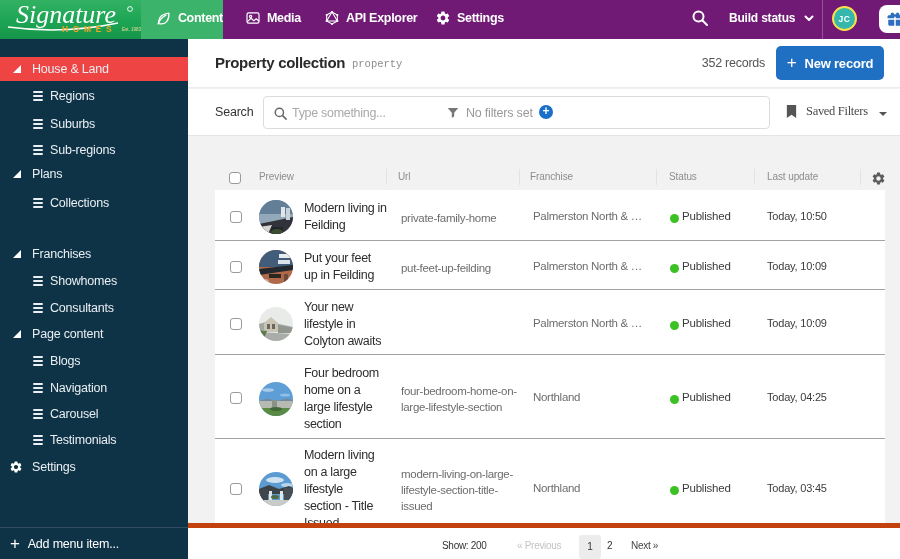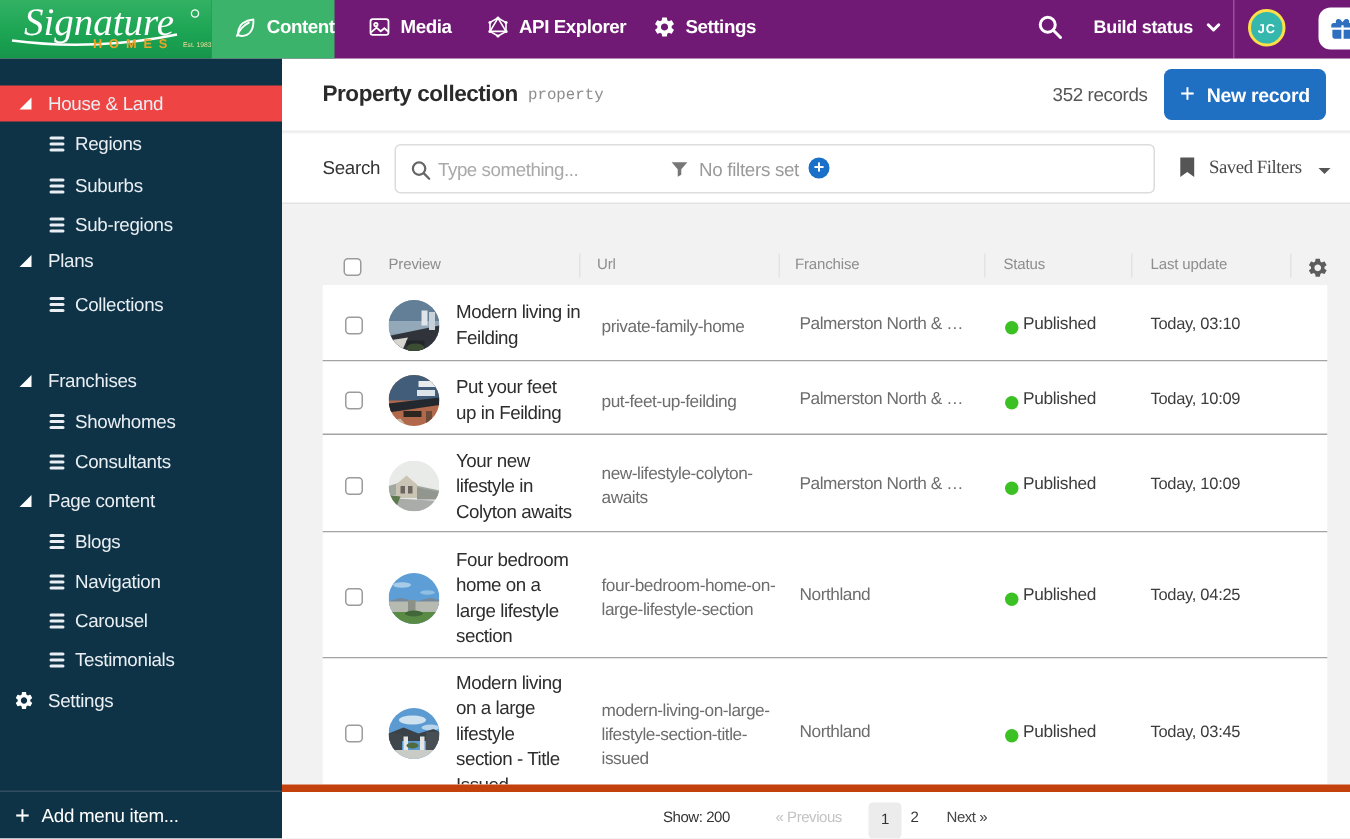--- a/index.html
+++ b/index.html
@@ -245,21 +245,21 @@
           <polygon points="0,27 13,25 9,34 0,34" fill="#d6d5cf"></polygon>
           <rect x="12" y="27" width="12" height="7" fill="#22262b"></rect>
           <ellipse cx="18" cy="32" rx="6" ry="3" fill="#3c4d33"></ellipse>
         </svg>
     </div>
     <div class="title" style="top:10px">Modern living in<br>Feilding</div>
     <div class="url" style="top:20px">private-family-home</div>
     <div class="fr" style="top:20px">Palmerston North &amp; …</div>
     <div class="dot" style="top:24px"></div>
     <div class="pub" style="top:20px">Published</div>
-    <div class="dt" style="top:20px">Today, 03:10</div>
+    <div class="dt" style="top:20px">Today, 10:50</div>
   </div>
   <div class="row" id="r2" style="top:78px;height:49px">
     <div class="cb" style="left:15px;top:20px"></div>
     <div class="av" style="top:9px">
       <svg width="34" height="34">
           <rect width="34" height="34" fill="#b2684a"></rect>
           <rect width="34" height="17" fill="#415d79"></rect>
           <rect x="20" y="4" width="11" height="4" fill="#e8ecef"></rect>
           <rect x="19" y="10" width="12" height="4" fill="#dde4e9"></rect>
           <polygon points="0,19 34,15 34,20 0,25" fill="#23282e"></polygon>
@@ -283,21 +283,20 @@
           <polygon points="0,17 10,14 20,17 34,20 34,25 0,23" fill="#a0a8a0"></polygon>
           <polygon points="5,16 12,10 19,16 19,25 5,25" fill="#cac4b4"></polygon>
           <rect x="8" y="17" width="3" height="5" fill="#6a655e"></rect>
           <rect x="13" y="17" width="3" height="5" fill="#6a655e"></rect>
           <polygon points="19,18 34,21 34,26 19,26" fill="#91968f"></polygon>
           <polygon points="0,25 34,27 34,34 8,34" fill="#a9aca8"></polygon>
           <polygon points="0,23 8,24 4,34 0,34" fill="#5d7a4e"></polygon>
         </svg>
     </div>
     <div class="title" style="top:9px">Your new<br>lifestyle in<br>Colyton awaits</div>
-    <div class="url" style="top:18px">new-lifestyle-colyton-<br>awaits</div>
     <div class="fr" style="top:27px">Palmerston North &amp; …</div>
     <div class="dot" style="top:31px"></div>
     <div class="pub" style="top:27px">Published</div>
     <div class="dt" style="top:27px">Today, 10:09</div>
   </div>
   <div class="row" id="r4" style="top:192px;height:84px">
     <div class="cb" style="left:15px;top:37px"></div>
     <div class="av" style="top:27px">
       <svg width="34" height="34">
           <rect width="34" height="34" fill="#5d9ed6"></rect>

